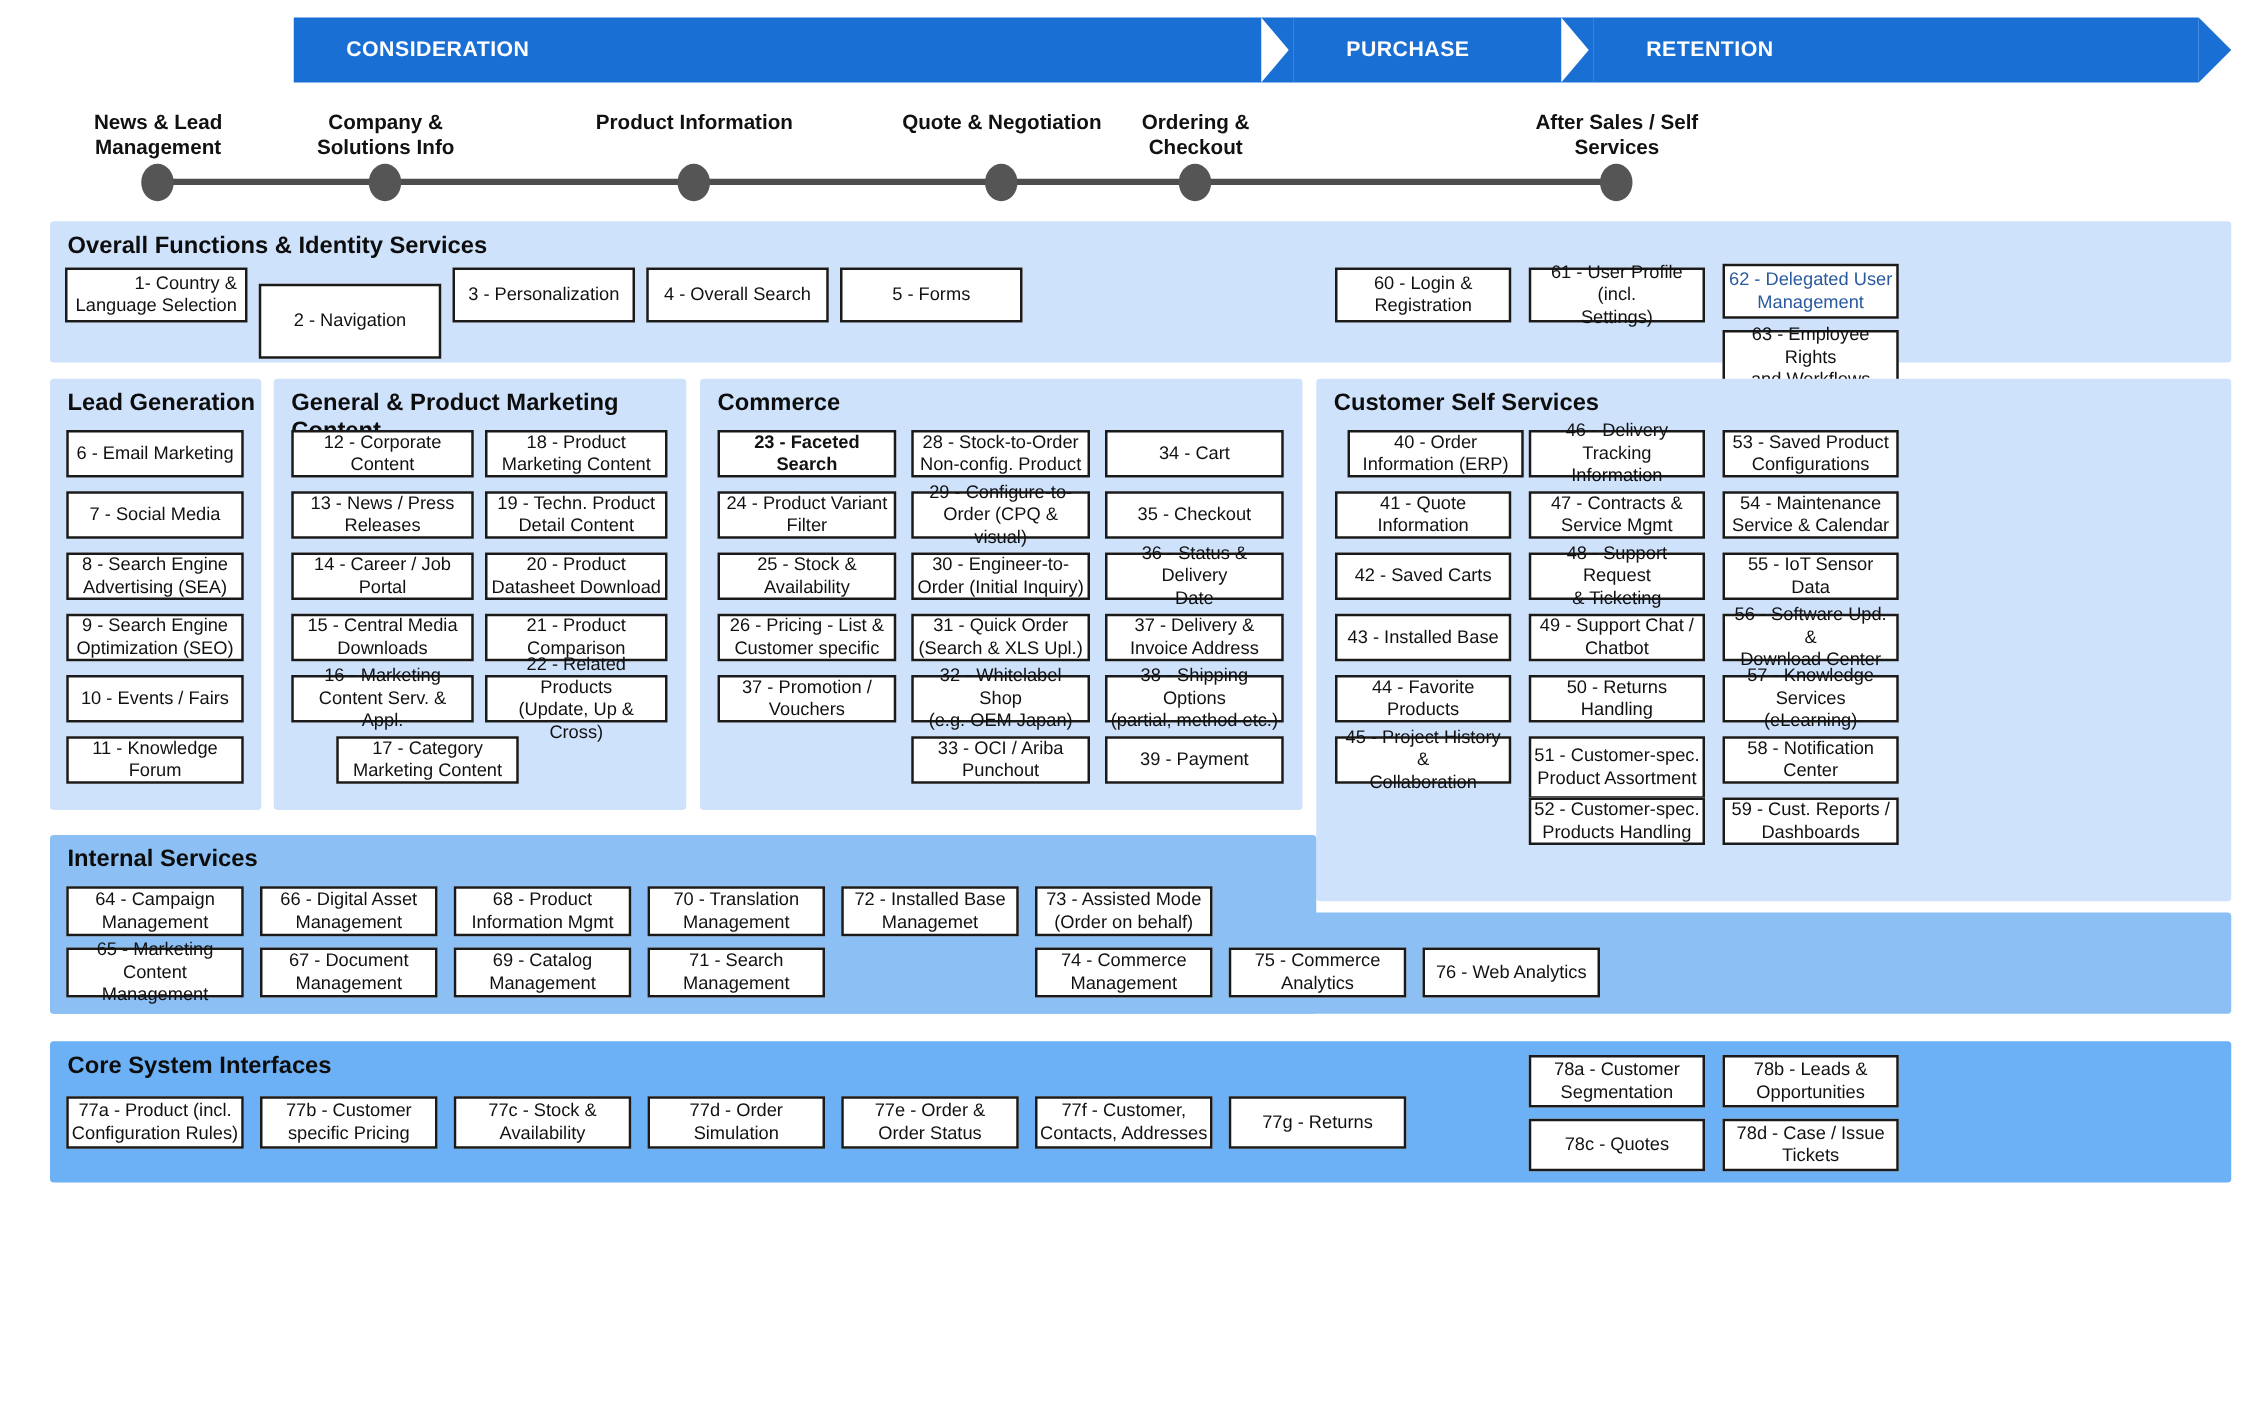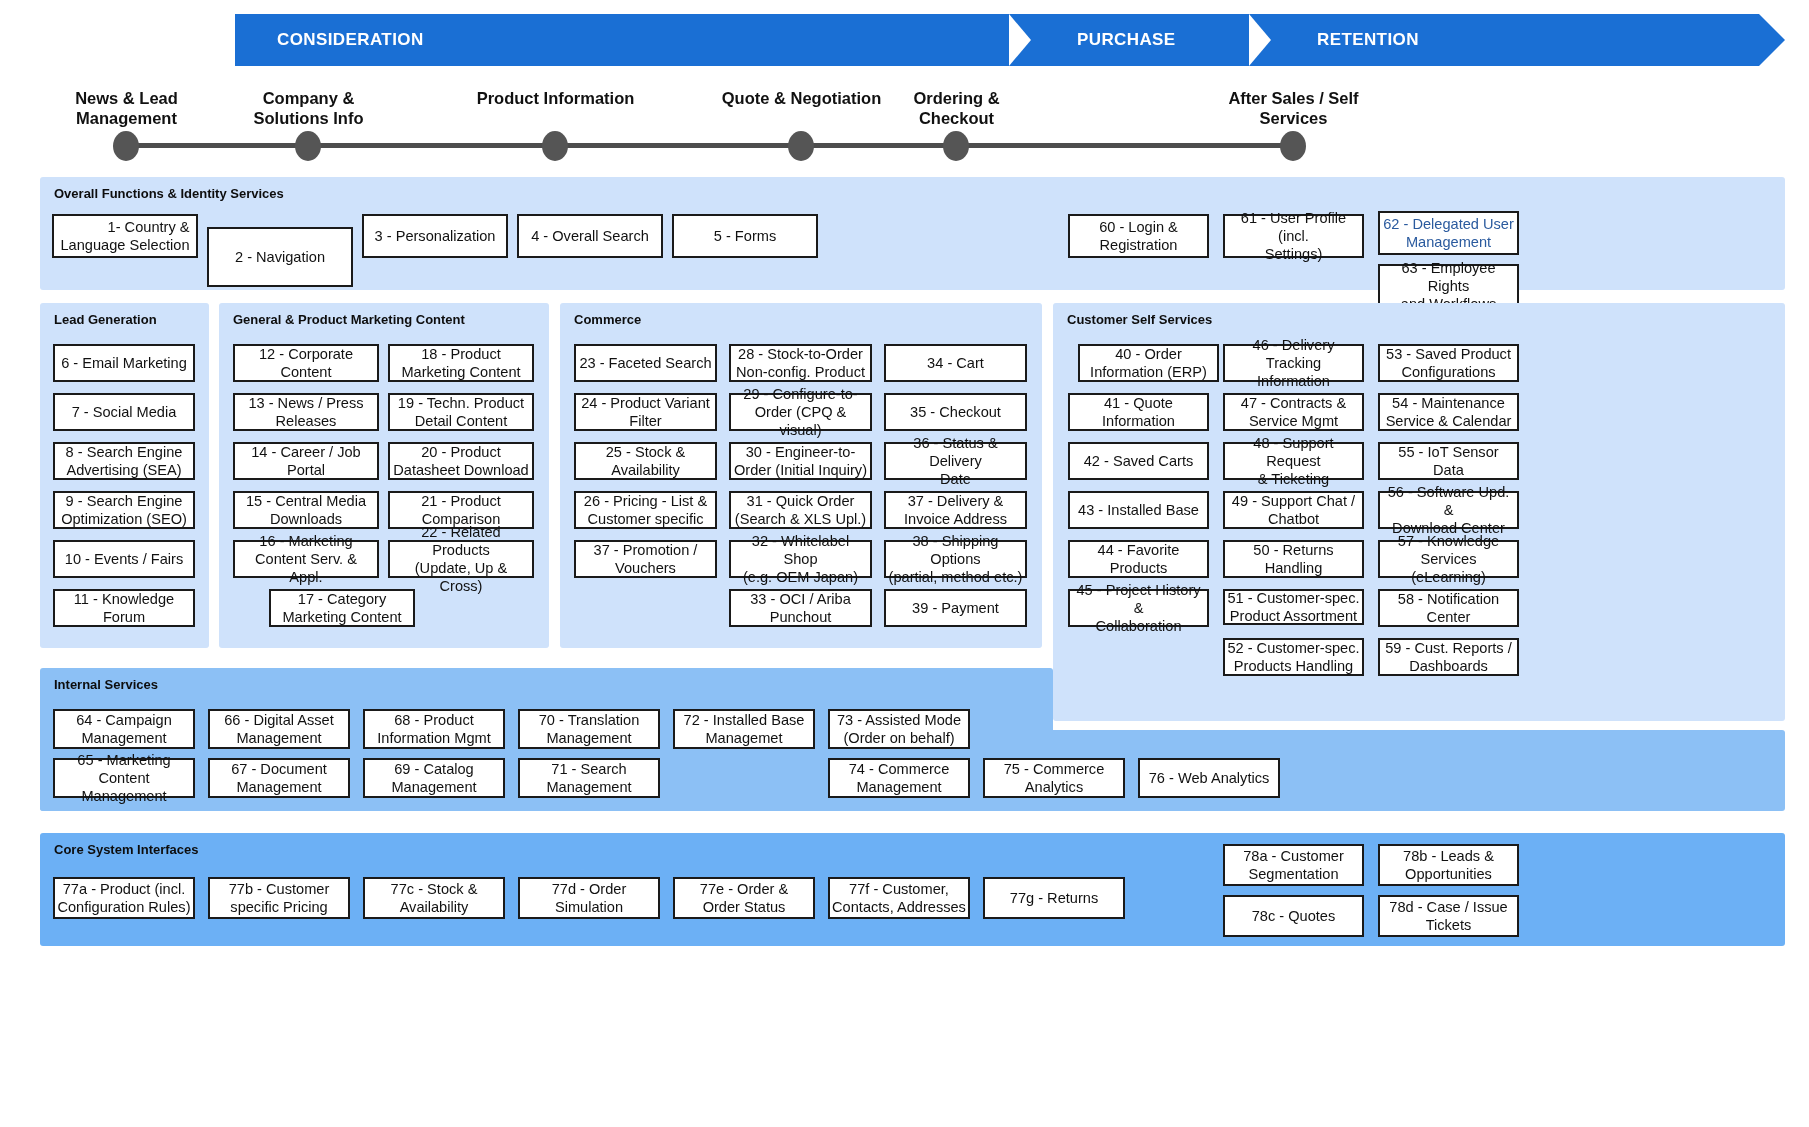--- a/index.html
+++ b/index.html
@@ -84,21 +84,21 @@
   .panel {
     position: absolute;
     background: #cfe2fb;
     border-radius: 3px;
   }
   .panel.internal { background: #8cc0f5; }
   .panel.core { background: #6cb0f5; }
   .panel-title {
     position: absolute;
     left: 14px; top: 9px;
-    font-size: 13px;
+    font-size: 19px;
     font-weight: bold;
     color: #0d0d0d;
   }
 
   
   .bx {
     position: absolute;
     background: #ffffff;
     border: 2.2px solid #1a1a1a;
     display: flex;
@@ -211,21 +211,21 @@
   <div class="bx" style="left:388px; top:442px; width:146px; height:38px;">20 - Product
 Datasheet Download</div>
   <div class="bx" style="left:388px; top:491px; width:146px; height:38px;">21 - Product
 Comparison</div>
   <div class="bx" style="left:388px; top:540px; width:146px; height:38px;">22 - Related Products
 (Update, Up &amp; Cross)</div>
 
   <div class="panel" style="left:560px; top:303px; width:482px; height:345px;">
     <div class="panel-title">Commerce</div>
   </div>
-  <div class="bx" style="left:574px; top:344px; width:143px; height:38px;">23 - Faceted Search</div>
+  <div class="bx" style="left:574px; top:344px; width:143px; height:38px;font-weight:bold;">23 - Faceted Search</div>
   <div class="bx" style="left:574px; top:393px; width:143px; height:38px;">24 - Product Variant
 Filter</div>
   <div class="bx" style="left:574px; top:442px; width:143px; height:38px;">25 - Stock &amp;
 Availability</div>
   <div class="bx" style="left:574px; top:491px; width:143px; height:38px;">26 - Pricing - List &amp;
 Customer specific</div>
   <div class="bx" style="left:574px; top:540px; width:143px; height:38px;">37 - Promotion /
 Vouchers</div>
 
   <div class="bx" style="left:729px; top:344px; width:143px; height:38px;">28 - Stock-to-Order
@@ -267,21 +267,21 @@
 
   <div class="bx" style="left:1223px; top:344px; width:141px; height:38px;">46 - Delivery Tracking
 Information</div>
   <div class="bx" style="left:1223px; top:393px; width:141px; height:38px;">47 - Contracts &amp;
 Service Mgmt</div>
   <div class="bx" style="left:1223px; top:442px; width:141px; height:38px;">48 - Support Request
 &amp; Ticketing</div>
   <div class="bx" style="left:1223px; top:491px; width:141px; height:38px;">49 - Support Chat /
 Chatbot</div>
   <div class="bx" style="left:1223px; top:540px; width:141px; height:38px;">50 - Returns Handling</div>
-  <div class="bx" style="left:1223px; top:589px; width:141px; height:36px;">51 - Customer-spec.
+  <div class="bx" style="left:1223px; top:589px; width:141px; height:50px;">51 - Customer-spec.
 Product Assortment</div>
   <div class="bx" style="left:1223px; top:638px; width:141px; height:38px;">52 - Customer-spec.
 Products Handling</div>
 
   <div class="bx" style="left:1378px; top:344px; width:141px; height:38px;">53 - Saved Product
 Configurations</div>
   <div class="bx" style="left:1378px; top:393px; width:141px; height:38px;">54 - Maintenance
 Service &amp; Calendar</div>
   <div class="bx" style="left:1378px; top:442px; width:141px; height:38px;">55 - IoT Sensor Data</div>
   <div class="bx" style="left:1378px; top:491px; width:141px; height:38px;">56 - Software Upd. &amp;

